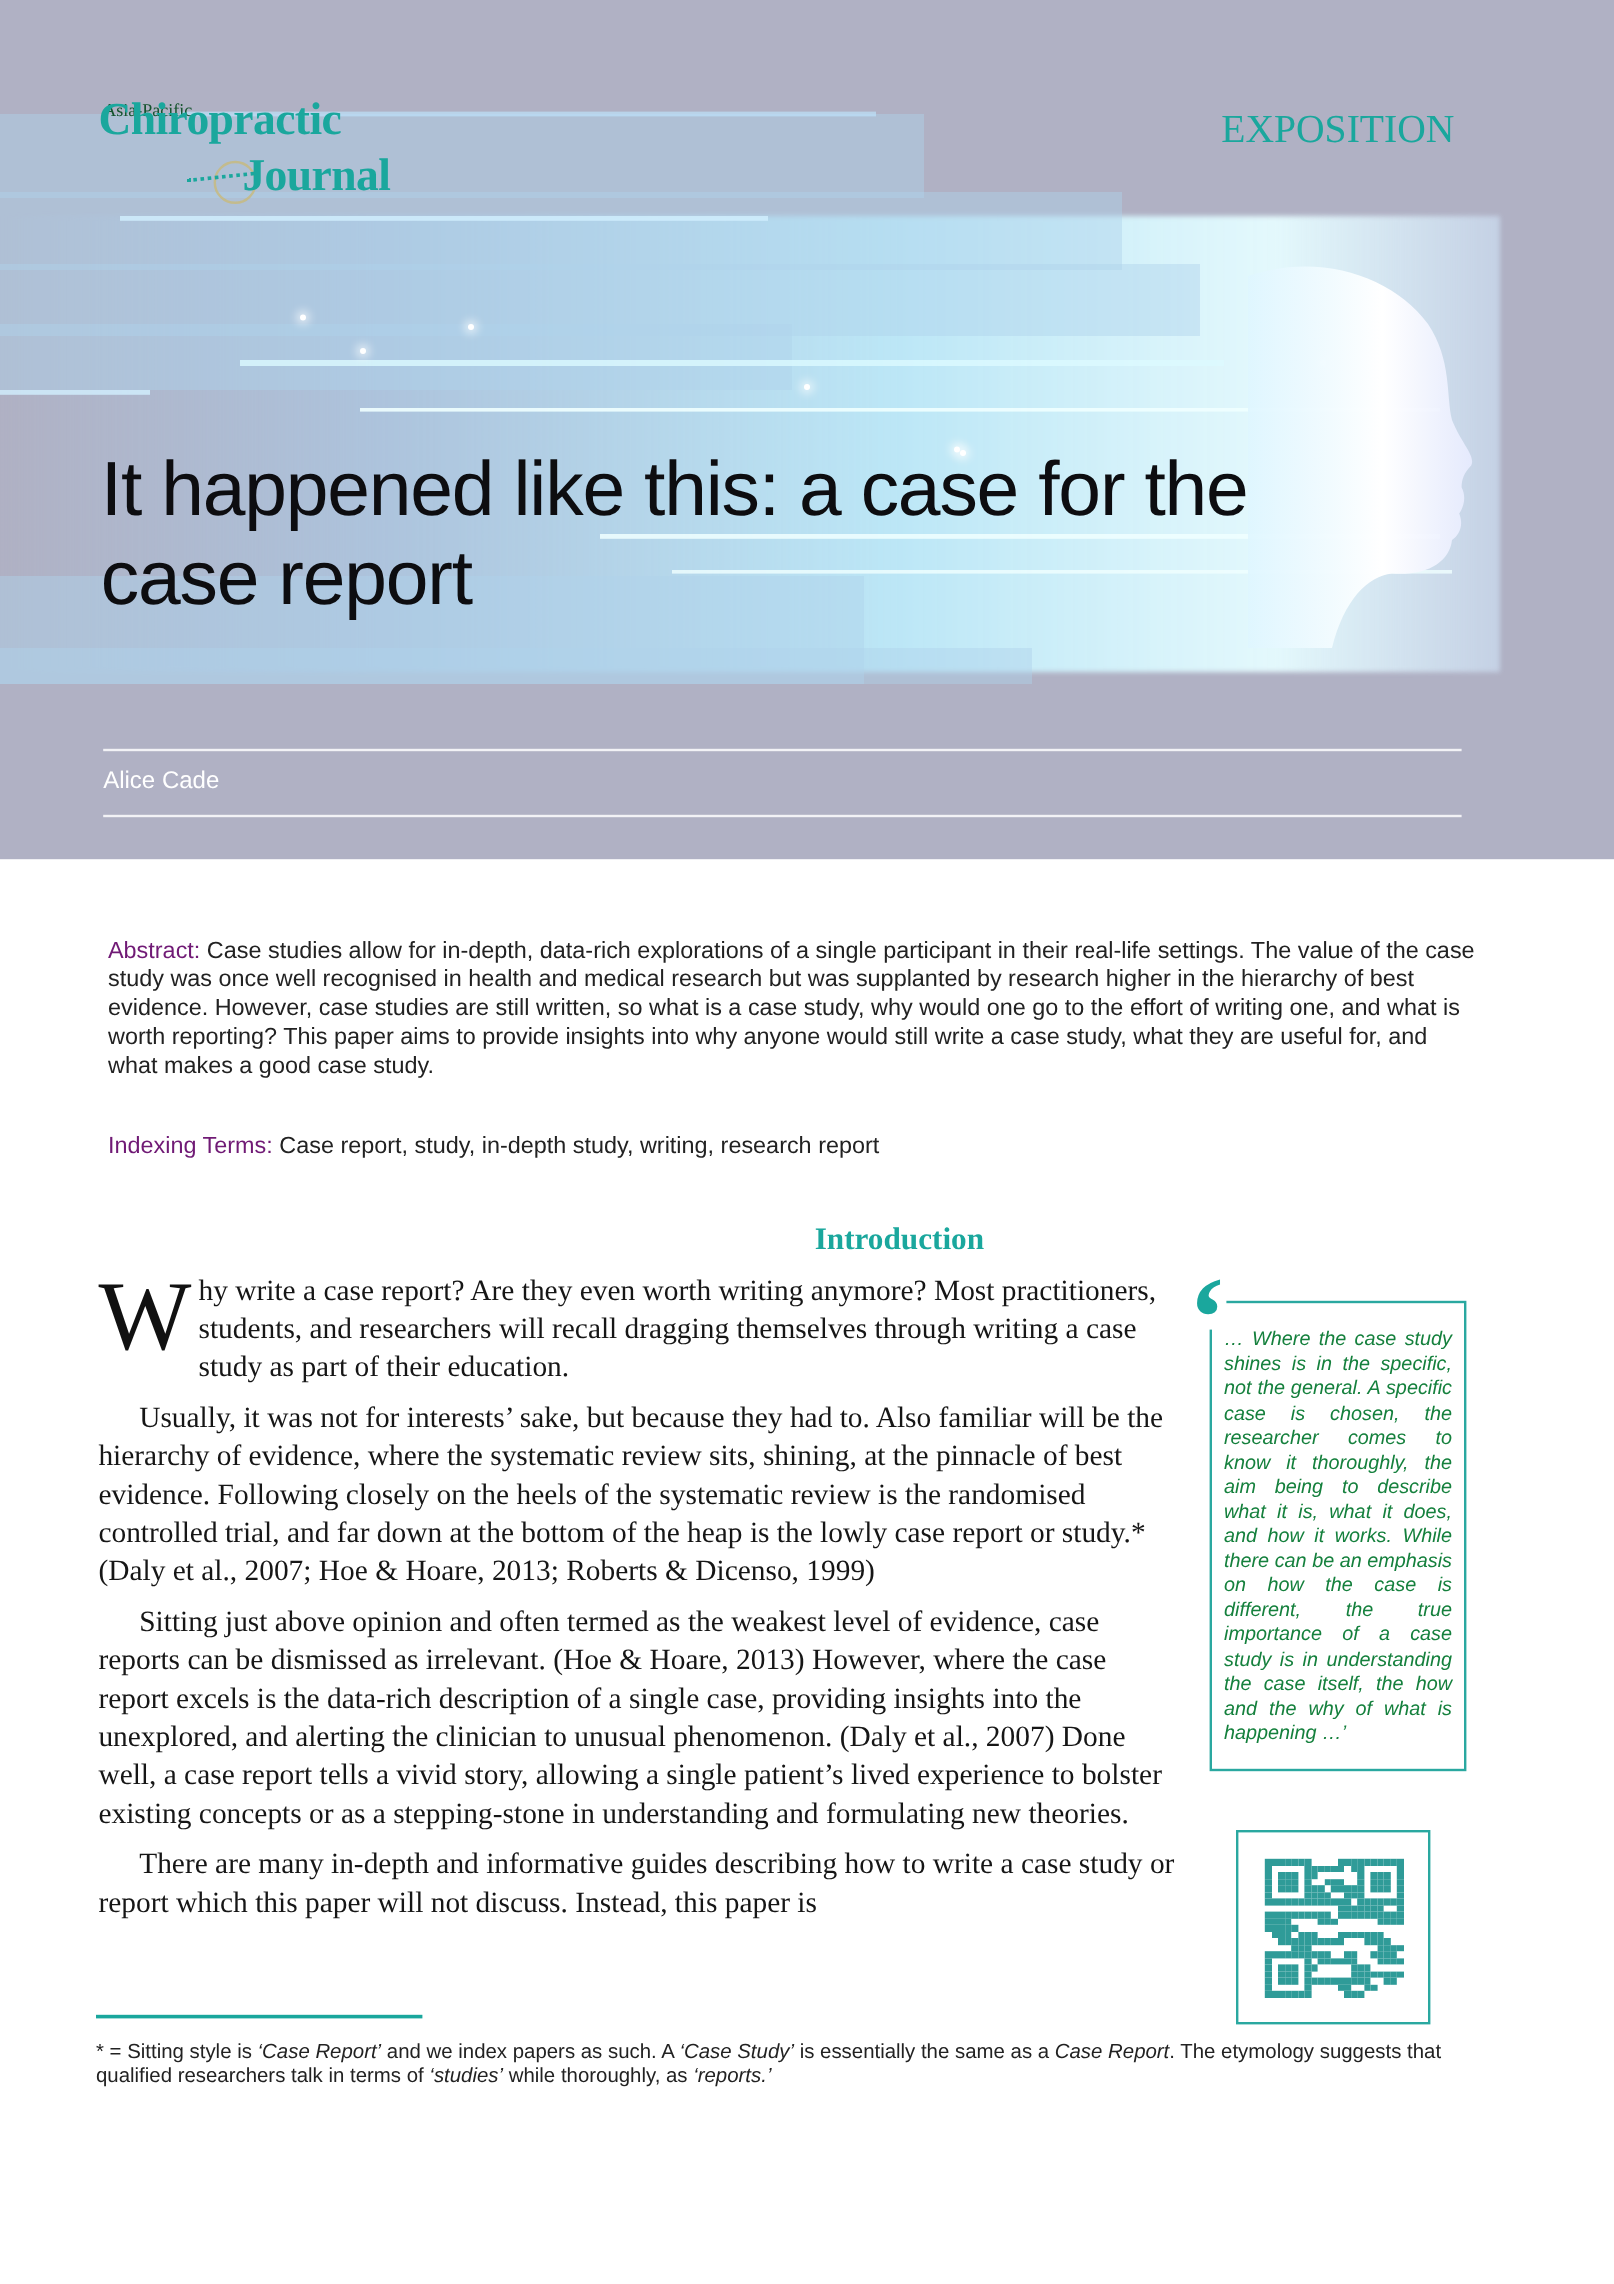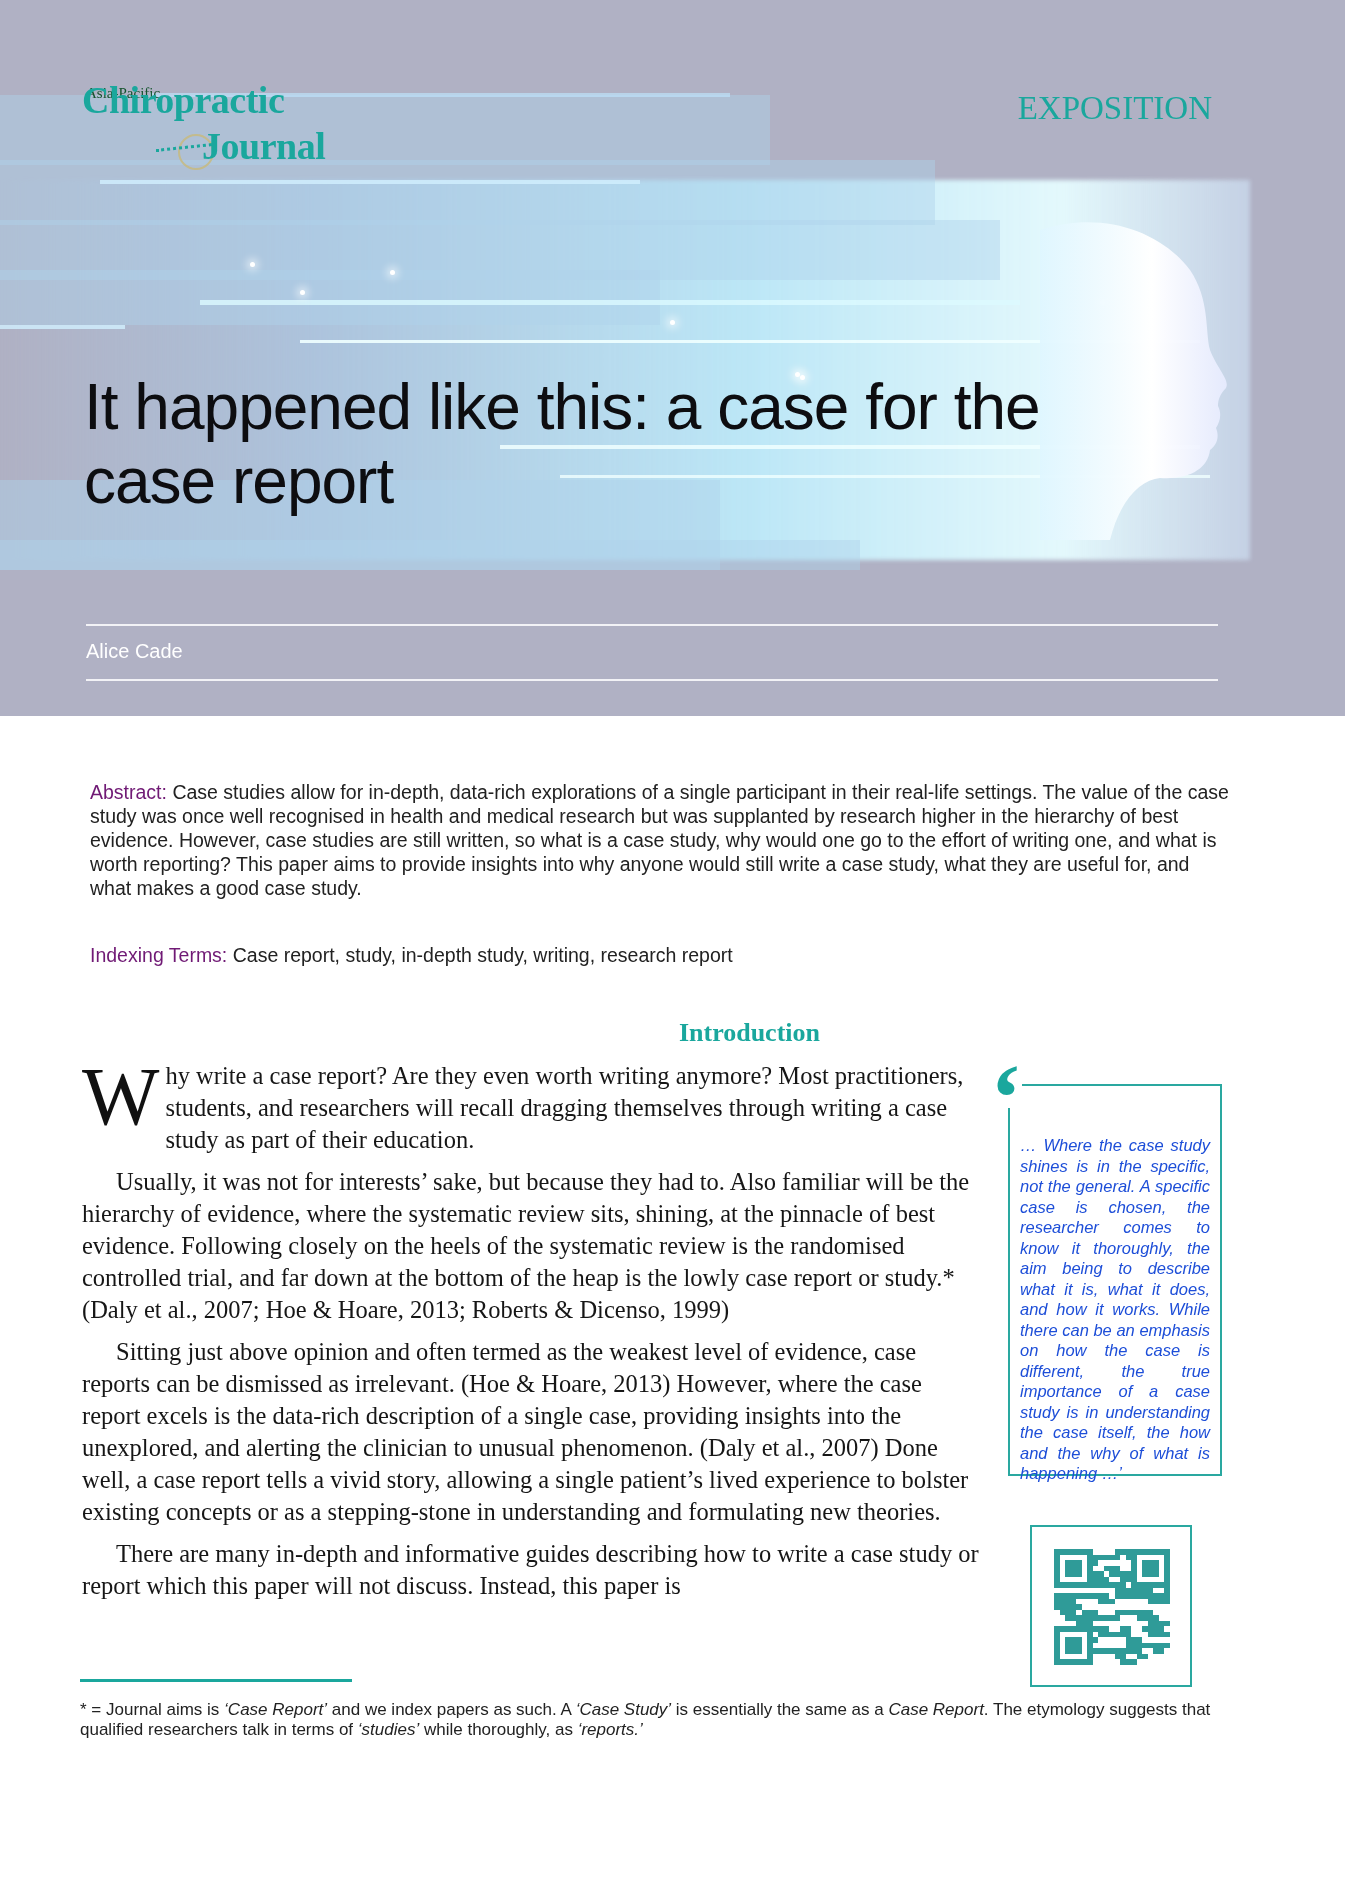--- a/index.html
+++ b/index.html
@@ -72,23 +72,22 @@
   .pullquote {
     position: absolute; left: 1008px; top: 1084px; width: 214px; height: 392px;
     border: 2px solid #2aa8a0; padding: 20px 10px 10px 10px;
   }
   .pq-mark {
     position: absolute; left: 990px; top: 1058px; width: 32px; height: 50px;
     color: #1aa79d; font-family: "Liberation Serif", serif; font-size: 96px; line-height: 80px; font-weight: bold;
     background: #ffffff;
   }
   .pq-text {
-    font-style: italic; font-size: 16.5px; line-height: 20.5px; color: #1d4ed8; text-align: justify;
+    font-style: italic; font-size: 16.5px; line-height: 20.5px; color: #15803d; text-align: justify;
     text-align-last: left;
-    margin-top: 29px;
   }
 
   
   .qr-box {
     position: absolute; left: 1030px; top: 1525px; width: 162px; height: 162px;
     border: 2px solid #2aa8a0; background: #fff; padding: 22px;
   }
   .qr-grid { display: grid; grid-template-columns: repeat(21, 1fr); width: 116px; height: 116px; }
   .qr-grid span { display: block; }
   .qr-grid span.on { background: #2f9b98; }
@@ -624,13 +623,13 @@
       <span></span>
       <span></span>
       <span></span>
       <span></span>
       <span></span>
       <span></span>
     </div>
 </div>
 
 <div class="fn-rule"></div>
-<div class="footnote"><span>* = Journal aims is </span><i>‘Case Report’</i><span> and we index papers as such. A </span><i>‘Case Study’</i><span> is essentially the same as a </span><i>Case Report</i><span>. The etymology suggests that qualified researchers talk in terms of </span><i>‘studies’</i><span> while thoroughly, as </span><i>‘reports.’</i></div>
+<div class="footnote"><span>* = Sitting style is </span><i>‘Case Report’</i><span> and we index papers as such. A </span><i>‘Case Study’</i><span> is essentially the same as a </span><i>Case Report</i><span>. The etymology suggests that qualified researchers talk in terms of </span><i>‘studies’</i><span> while thoroughly, as </span><i>‘reports.’</i></div>
 
 </body></html>

